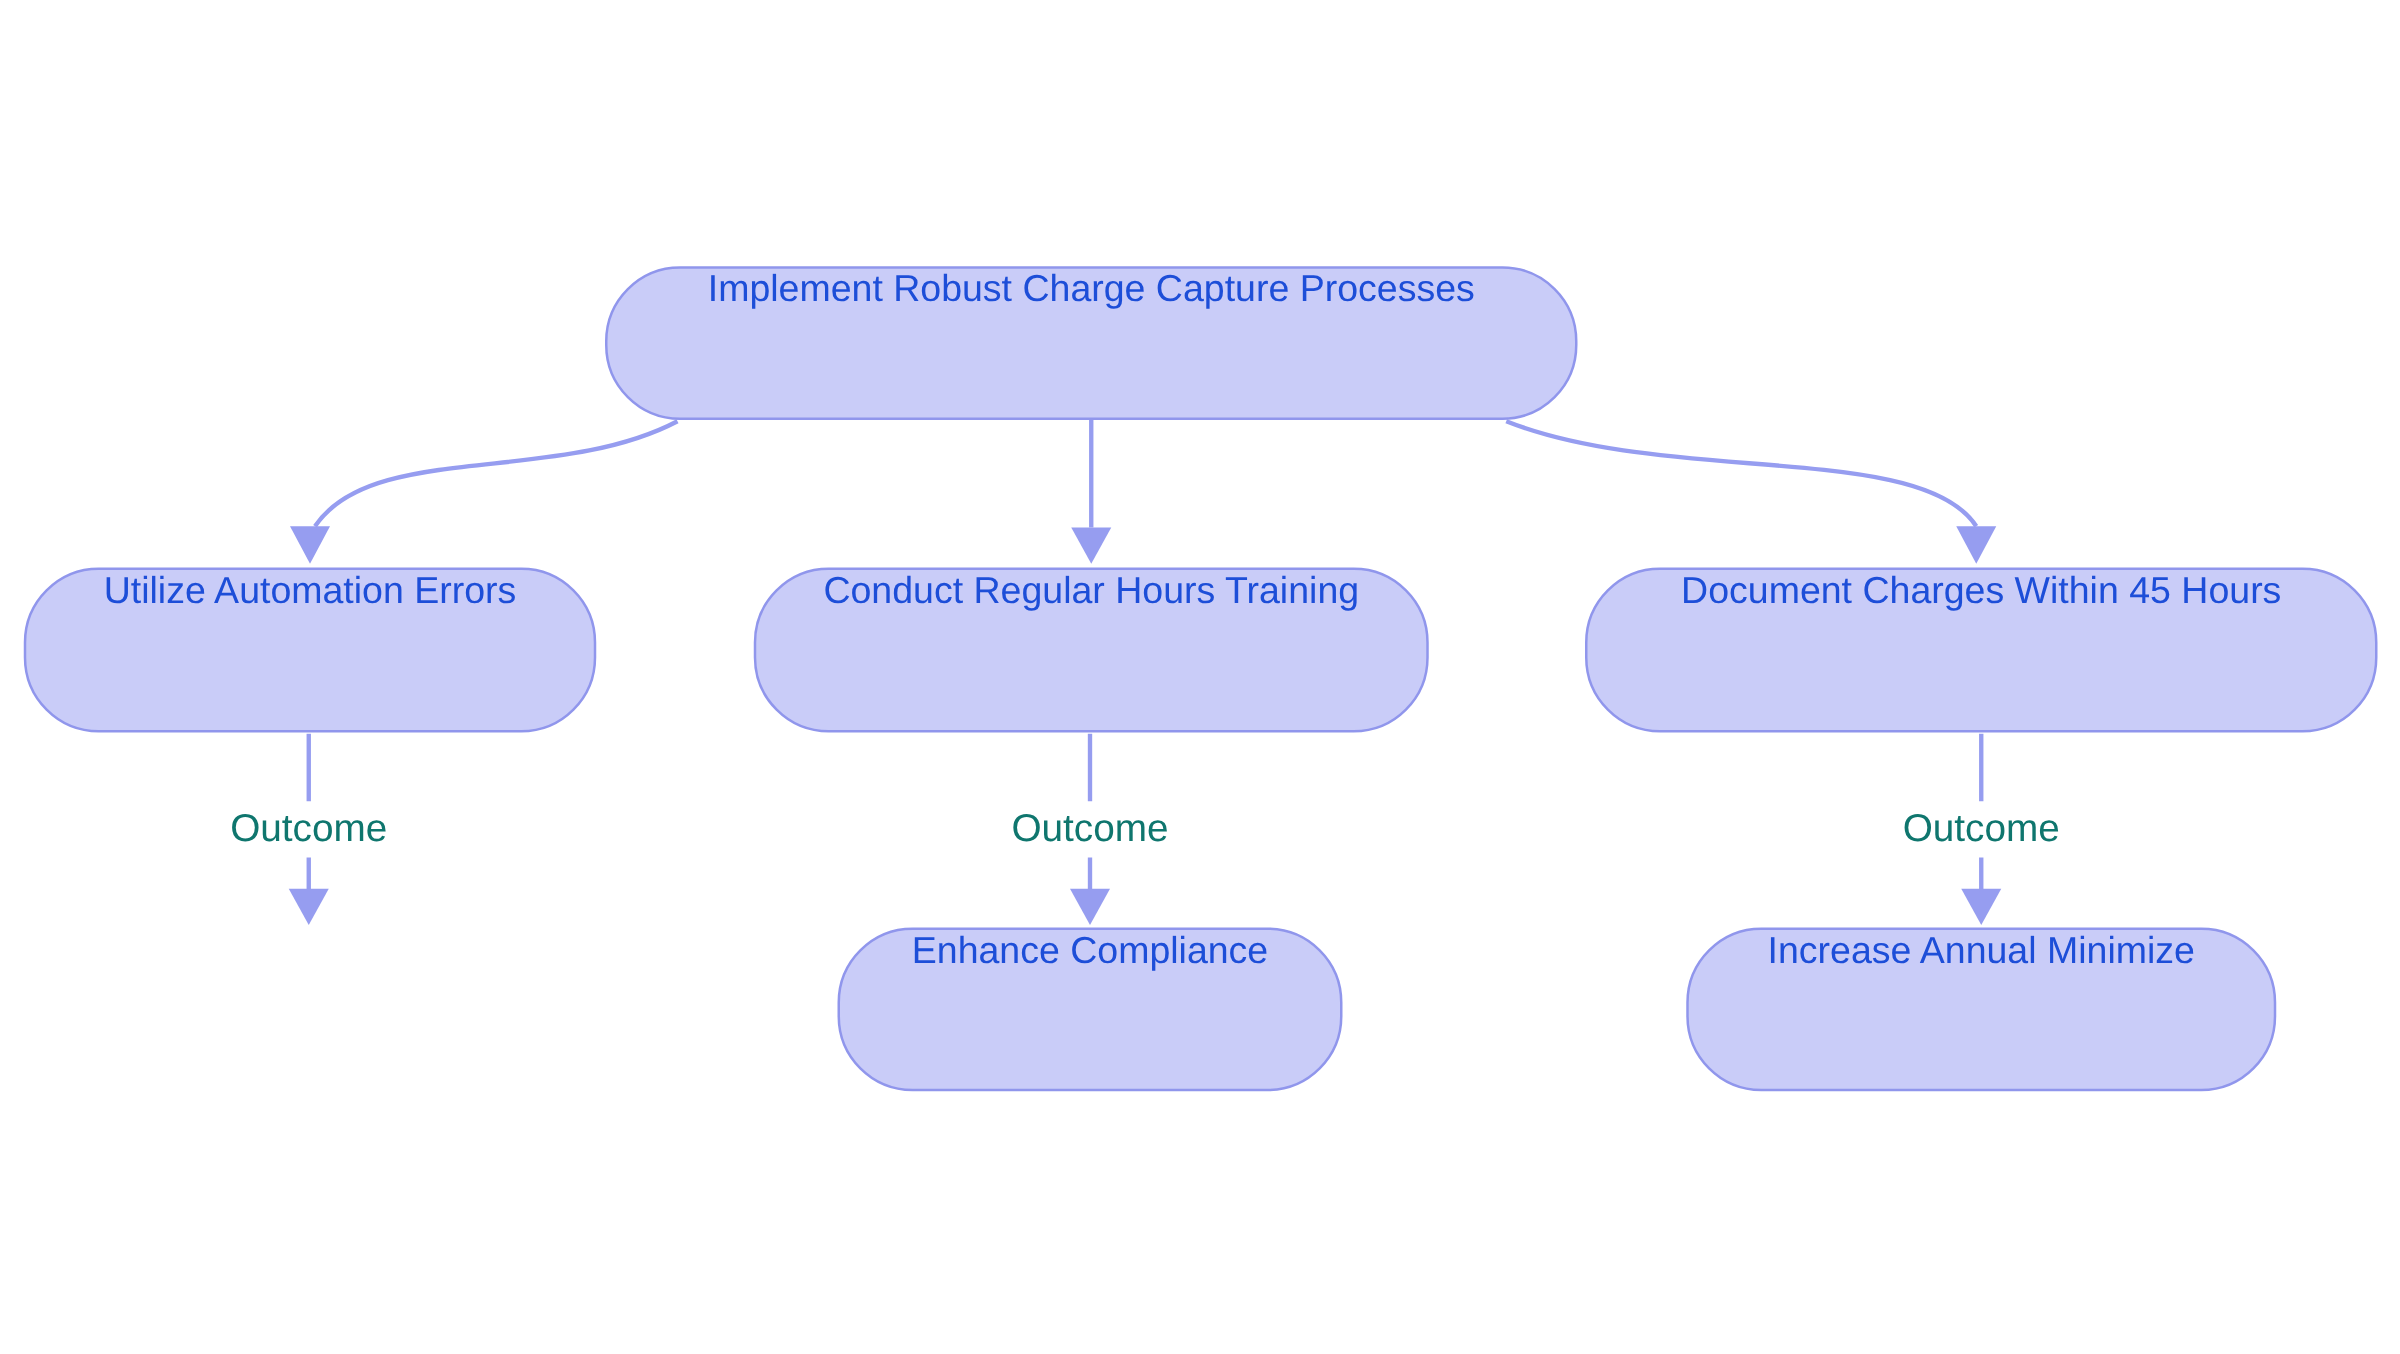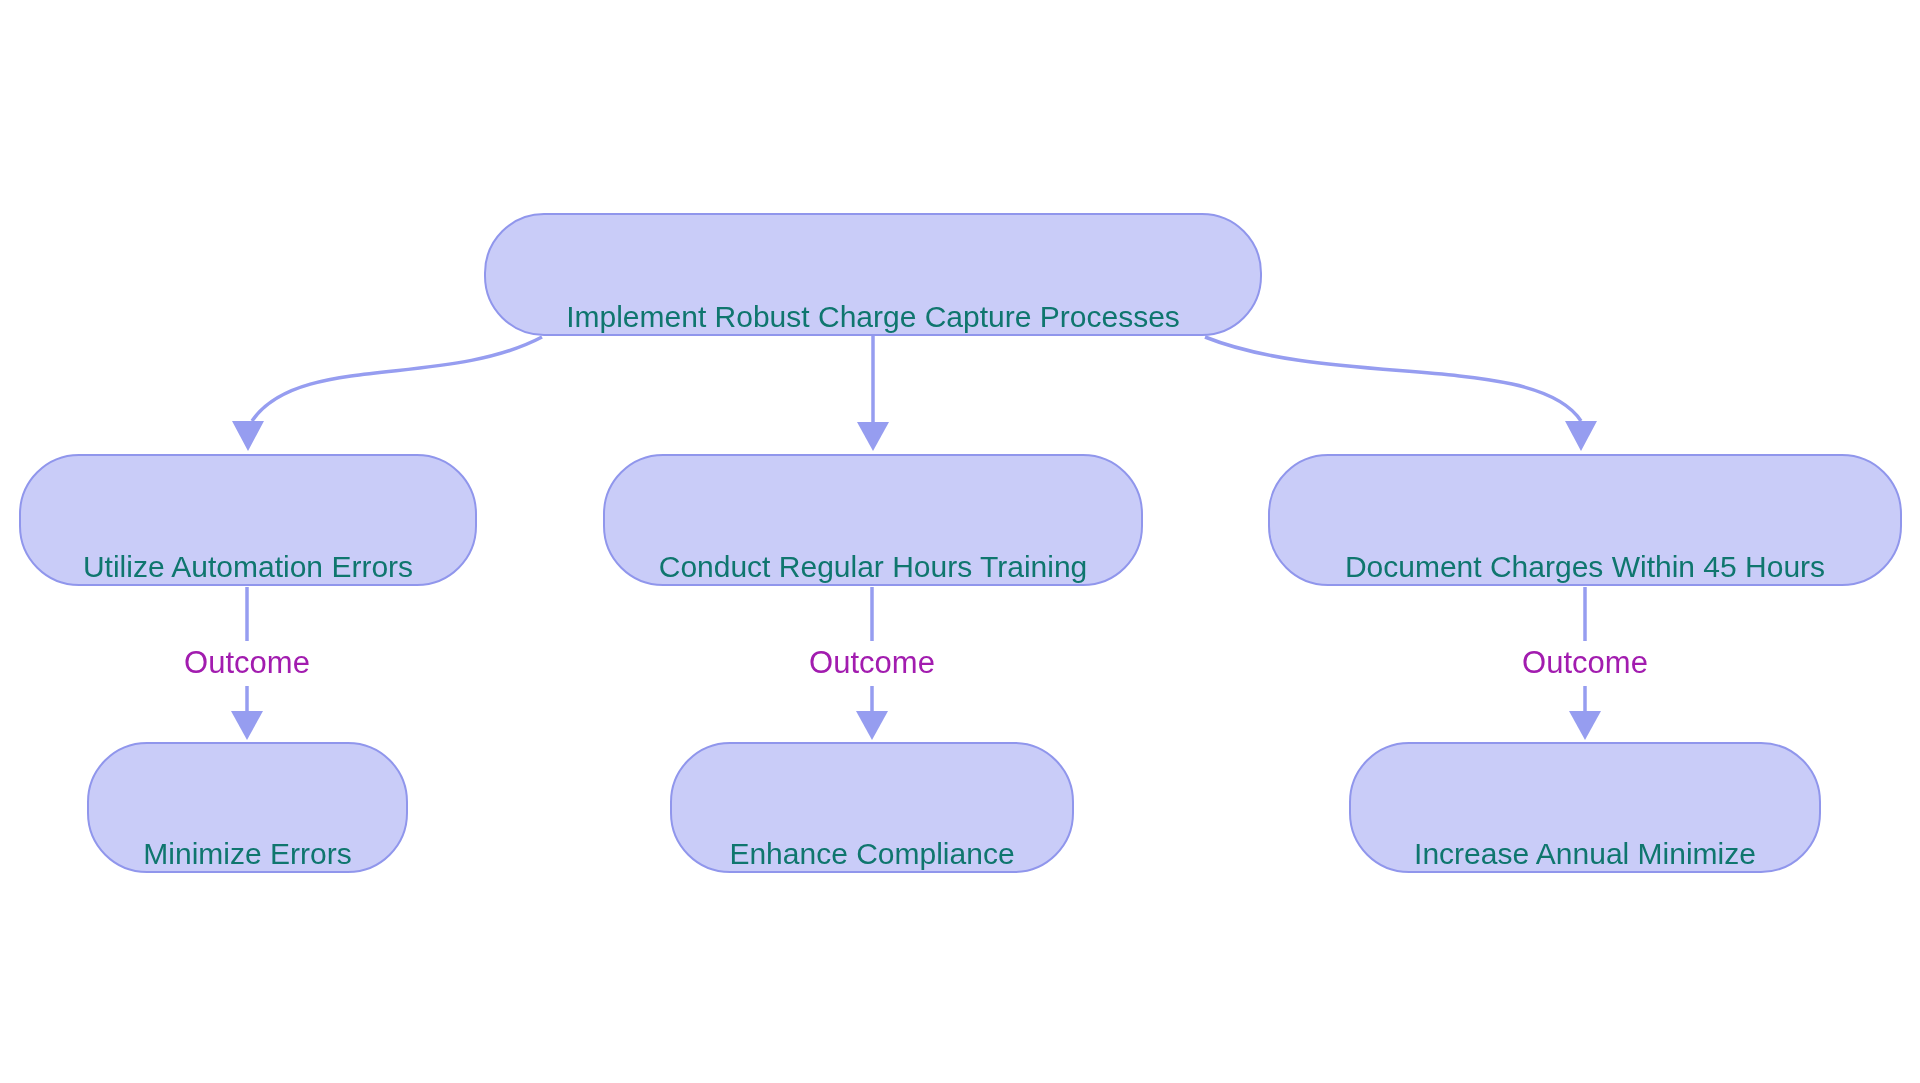--- a/index.html
+++ b/index.html
@@ -32,42 +32,42 @@
     fill: #969DF0;
     stroke: none;
   }
   .node {
     position: absolute;
     box-sizing: border-box;
     background: #C9CCF8;
     border: 2px solid #9096EC;
     border-radius: 60px;
     display: flex;
-    align-items: flex-end;
+    align-items: flex-start;
     justify-content: center;
     text-align: center;
-    color: #0f766e;
+    color: #1d4ed8;
     font-size: 30px;
     line-height: 1.15;
     padding: 0 24px;
   }
   .node-root       { left: 484px;  top: 213px; width: 778px; height: 123px; }
   .node-automation { left: 19px;   top: 454px; width: 458px; height: 132px; }
   .node-training   { left: 603px;  top: 454px; width: 540px; height: 132px; }
   .node-document   { left: 1268px; top: 454px; width: 634px; height: 132px; }
   .node-errors     { left: 87px;   top: 742px; width: 321px; height: 131px; }
   .node-compliance { left: 670px;  top: 742px; width: 404px; height: 131px; }
   .node-revenue    { left: 1349px; top: 742px; width: 472px; height: 131px; }
   .edge-label {
     position: absolute;
     width: 160px;
     height: 44px;
     top: 641px;
     background: #ffffff;
-    color: #a21caf;
+    color: #0f766e;
     font-size: 31px;
     display: flex;
     align-items: center;
     justify-content: center;
     text-align: center;
   }
   .edge-label-1 { left: 167px; }
   .edge-label-2 { left: 792px; }
   .edge-label-3 { left: 1505px; }
 </style>
@@ -109,23 +109,20 @@
   </div>
 
   <div class="node node-training">
     <span>Conduct Regular Hours Training</span>
   </div>
 
   <div class="node node-document">
     <span>Document Charges Within 45 Hours</span>
   </div>
 
-  <div class="node node-errors">
-    <span>Minimize Errors</span>
-  </div>
 
   <div class="node node-compliance">
     <span>Enhance Compliance</span>
   </div>
 
   <div class="node node-revenue">
     <span>Increase Annual Minimize</span>
   </div>
 
   <div class="edge-label edge-label-1">Outcome</div>

